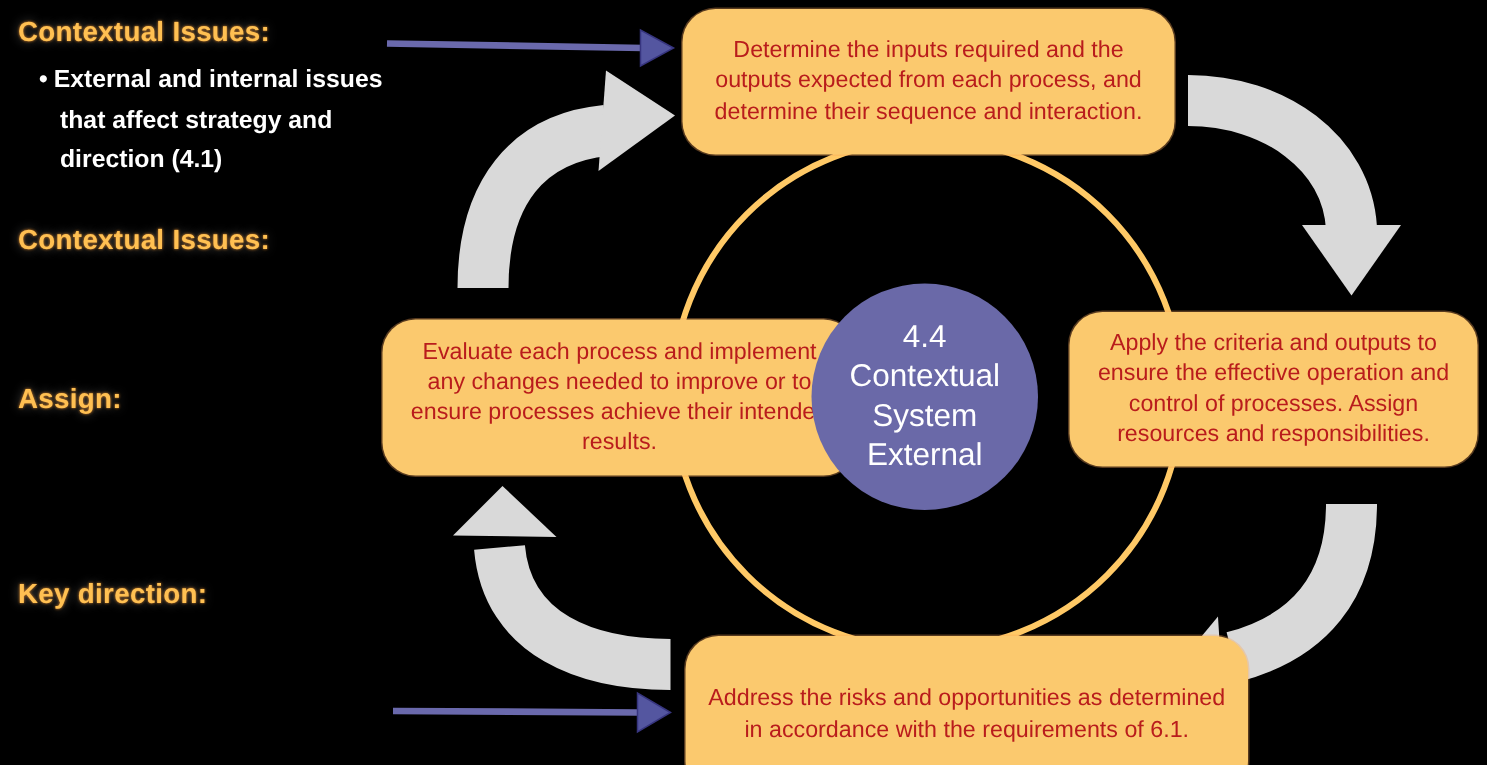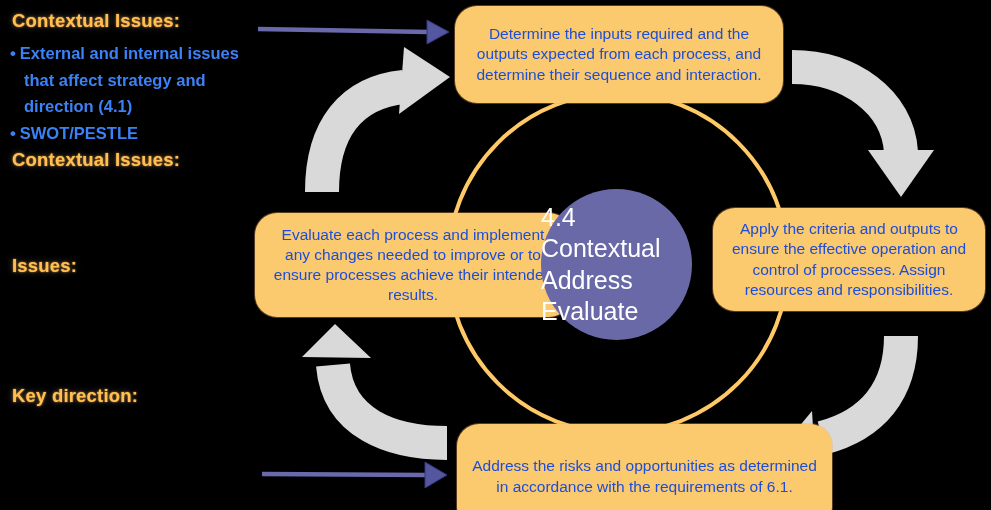--- a/index.html
+++ b/index.html
@@ -4,46 +4,46 @@
 <style>
   html,body{margin:0;padding:0;background:#000;}
   .stage{
     position:relative;width:991px;height:510px;background:#000000;
     font-family:"Liberation Sans",sans-serif;overflow:hidden;
   }
   .layer-svg{position:absolute;left:0;top:0;width:991px;height:510px;}
   .process-box{
     position:absolute;background:#FBC96E;border-radius:22px;
     display:flex;align-items:center;justify-content:center;text-align:center;
-    color:#1d4ed8;font-size:15.5px;line-height:1.3;
+    color:#b91c1c;font-size:15.5px;line-height:1.3;
     box-shadow:0 0 0 1px rgba(249,166,90,0.35);
     padding:4px 14px;box-sizing:border-box;
   }
   .box-top{left:455px;top:6px;width:328px;height:97px;}
   .box-right{left:713px;top:208px;width:272px;height:103px;}
   .box-bottom{left:457px;top:424px;width:375px;height:105px;}
   .box-left{left:255px;top:213px;width:316px;height:104px;}
   .center-circle{
     position:absolute;left:541px;top:189px;width:151px;height:151px;
     background:#6A69A8;border-radius:50%;
-    display:flex;flex-direction:column;align-items:flex-start;justify-content:center;
-    color:#FFFFFF;font-size:25px;line-height:1.26;text-align:center;
+    display:flex;flex-direction:column;align-items:center;justify-content:center;
+    color:#FFFFFF;font-size:21px;line-height:1.26;text-align:center;
   }
   .side-heading{
     position:absolute;margin:0;font-size:18.5px;font-weight:bold;color:#FFC052;
     text-shadow:0 0 2px rgba(255,150,40,0.85),0 0 7px rgba(185,185,185,0.45);
     white-space:nowrap;letter-spacing:0.2px;
   }
   .h-contextual{left:12px;top:10px;}
   .h-operational{left:12px;top:149px;}
   .h-scope{left:12px;top:255px;}
   .h-key{left:12px;top:385px;}
   .bullet-list{
-    position:absolute;left:10px;top:40px;width:244px;margin:0;padding:0;
-    list-style:none;color:#3b82f6;font-size:16.5px;font-weight:600;line-height:1.62;
+    position:absolute;left:26px;top:40px;width:244px;margin:0;padding:0;
+    list-style:none;color:#ffffff;font-size:16.5px;font-weight:600;line-height:1.62;
   }
   .bullet-list li{padding-left:14px;text-indent:-14px;}
   .bullet-list li::before{content:"\2022";margin-right:4px;}
 </style>
 </head>
 <body>
 
 <div class="stage">
 
   <svg class="layer-svg" viewBox="0 0 991 510">
@@ -78,26 +78,25 @@
     <g>
       <line x1="262" y1="474" x2="426" y2="475" stroke-width="4.5" stroke="#6A69AC"></line>
       <polygon points="447,475 425,462 425,488" stroke="#37357F" stroke-width="1" fill="#5456A0"></polygon>
     </g>
   </svg>
 
   <h2 class="side-heading h-contextual">Contextual Issues:</h2>
 
   <ul class="bullet-list">
     <li>External and internal issues that affect strategy and direction (4.1)</li>
-    <li>SWOT/PESTLE</li>
   </ul>
 
   <h2 class="side-heading h-operational">Contextual Issues:</h2>
 
-  <h2 class="side-heading h-scope">Issues:</h2>
+  <h2 class="side-heading h-scope">Assign:</h2>
 
   <h2 class="side-heading h-key">Key direction:</h2>
 
   <div class="process-box box-top">
     <span>Determine the inputs required and the outputs expected from each process, and determine their sequence and interaction.</span>
   </div>
 
   <div class="process-box box-right">
     <span>Apply the criteria and outputs to ensure the effective operation and control of processes. Assign resources and responsibilities.</span>
   </div>
@@ -106,17 +105,17 @@
     <span>Address the risks and opportunities as determined in accordance with the requirements of 6.1.</span>
   </div>
 
   <div class="process-box box-left">
     <span>Evaluate each process and implement any changes needed to improve or to ensure processes achieve their intended results.</span>
   </div>
 
   <div class="center-circle">
     <div>4.4</div>
     <div>Contextual</div>
-    <div>Address</div>
-    <div>Evaluate</div>
+    <div>System</div>
+    <div>External</div>
   </div>
 
 </div>
 
 </body></html>

